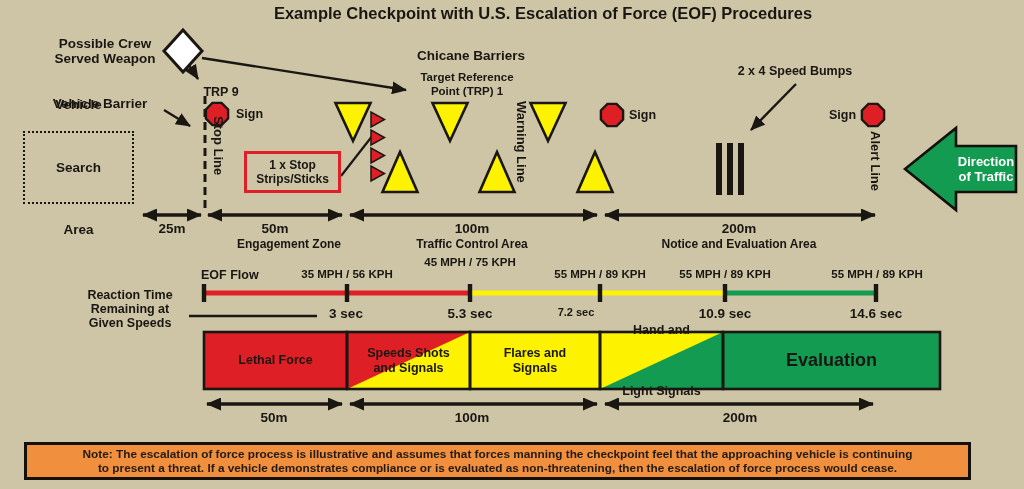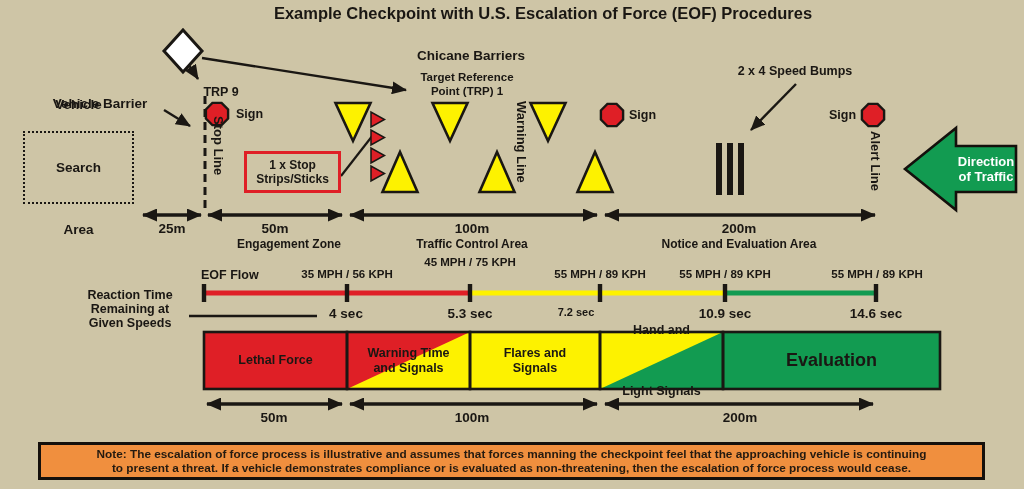--- a/index.html
+++ b/index.html
@@ -89,20 +89,24 @@
 
     <line x1="207" y1="404" x2="342" y2="404" stroke="#1a1713" stroke-width="3.5" marker-start="url(#ah)" marker-end="url(#ah)"></line>
     <line x1="350" y1="404" x2="597" y2="404" stroke="#1a1713" stroke-width="3.5" marker-start="url(#ah)" marker-end="url(#ah)"></line>
     <line x1="605" y1="404" x2="873" y2="404" stroke="#1a1713" stroke-width="3.5" marker-start="url(#ah)" marker-end="url(#ah)"></line>
 
     <polygon points="905,169 956,128 956,146 1016,146 1016,192 956,192 956,210" stroke="#14100c" stroke-width="2.6" fill="#129b51"></polygon>
   </svg>
 
   <div class="t ctr" style="left:543px; top:4px; font-size:16.5px;">Example Checkpoint with U.S. Escalation of Force (EOF) Procedures</div>
 
+  <div class="t ctr" style="left:105px; top:36px; font-size:13.5px;">
+    <div>Possible Crew</div>
+    <div>Served Weapon</div>
+  </div>
   <div class="t ctr" style="left:100px; top:96px; font-size:13.5px;">Vehicle Barrier</div>
 
   <div id="search-box" class="t boxed" style="left:23px; top:131px; width:107px; height:69px; font-size:13.5px; line-height:17.5px;gap:45px;">
     <div>Vehicle</div>
     <div>Search</div>
     <div>Area</div>
   </div>
 
   <div class="t ctr" style="left:221px; top:85px; font-size:12.5px;">TRP 9</div>
   <div class="t" style="left:236px; top:107px; font-size:12.5px;">Sign</div>
@@ -139,31 +143,31 @@
   <div class="t ctr" style="left:600px; top:268px; font-size:11.5px;">55 MPH / 89 KPH</div>
   <div class="t ctr" style="left:725px; top:268px; font-size:11.5px;">55 MPH / 89 KPH</div>
   <div class="t ctr" style="left:877px; top:268px; font-size:11.5px;">55 MPH / 89 KPH</div>
 
   <div class="t ctr" style="left:130px; top:289px; font-size:12.5px; line-height:13.8px;">
     <div>Reaction Time</div>
     <div>Remaining at</div>
     <div>Given Speeds</div>
   </div>
 
-  <div class="t ctr" style="left:346px; top:306px; font-size:13.5px;">4 sec</div>
+  <div class="t ctr" style="left:346px; top:306px; font-size:13.5px;">3 sec</div>
   <div class="t ctr" style="left:470px; top:306px; font-size:13.5px;">5.3 sec</div>
   <div class="t ctr" style="left:576px; top:306px; font-size:11px;">7.2 sec</div>
   <div class="t ctr" style="left:725px; top:306px; font-size:13.5px;">10.9 sec</div>
   <div class="t ctr" style="left:876px; top:306px; font-size:13.5px;">14.6 sec</div>
 
   <div class="t boxed" style="left:204px; top:332px; width:143px; height:57px; font-size:12.5px; line-height:14.5px;">
     <div>Lethal Force</div>
   </div>
   <div class="t boxed" style="left:347px; top:332px; width:123px; height:57px; font-size:12.5px; line-height:14.5px;">
-    <div>Warning Time</div>
+    <div>Speeds Shots</div>
     <div>and Signals</div>
   </div>
   <div class="t boxed" style="left:470px; top:332px; width:130px; height:57px; font-size:12.5px; line-height:14.5px;">
     <div>Flares and</div>
     <div>Signals</div>
   </div>
   <div class="t boxed" style="left:600px; top:332px; width:123px; height:57px; font-size:12.5px; line-height:14.5px;gap:47px;">
     <div>Hand and</div>
     <div>Light Signals</div>
   </div>
@@ -173,18 +177,18 @@
 
   <div class="t ctr" style="left:274px; top:410px; font-size:13.5px;">50m</div>
   <div class="t ctr" style="left:472px; top:410px; font-size:13.5px;">100m</div>
   <div class="t ctr" style="left:740px; top:410px; font-size:13.5px;">200m</div>
 
   <div class="t boxed white" style="left:946px; top:146px; width:80px; height:46px; font-size:13px; line-height:15px;">
     <div>Direction</div>
     <div>of Traffic</div>
   </div>
 
-  <div id="note-box" class="t" style="left: 38px; top: 442px; width: 941px; height: 32px; background-color: rgb(240, 143, 62);">
+  <div id="note-box" class="t" style="left: 24px; top: 442px; width: 941px; height: 32px; background-color: rgb(240, 143, 62);">
     <div class="t2">Note: The escalation of force process is illustrative and assumes that forces manning the checkpoint feel that the approaching vehicle is continuing</div>
     <div class="t2">to present a threat. If a vehicle demonstrates compliance or is evaluated as non-threatening, then the escalation of force process would cease.</div>
   </div>
 
 </div>
 
 </body></html>

